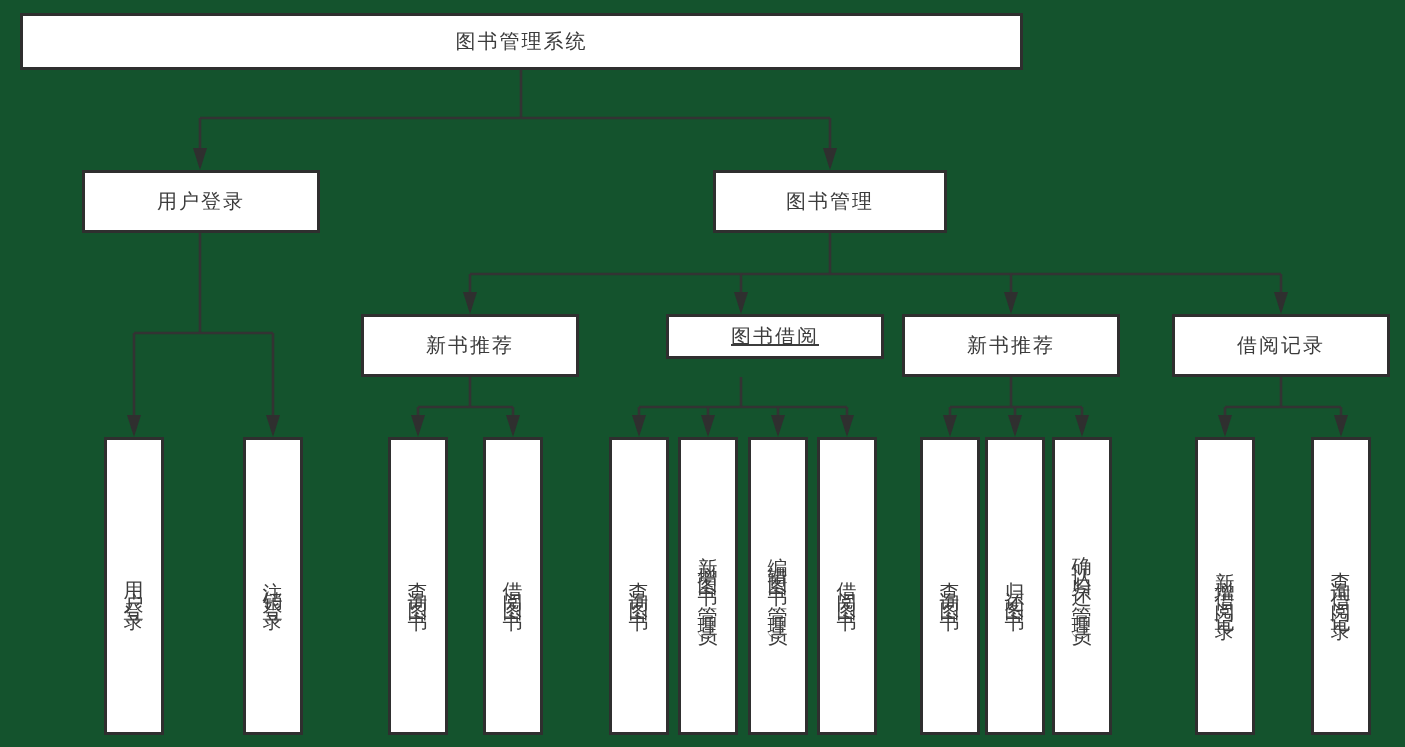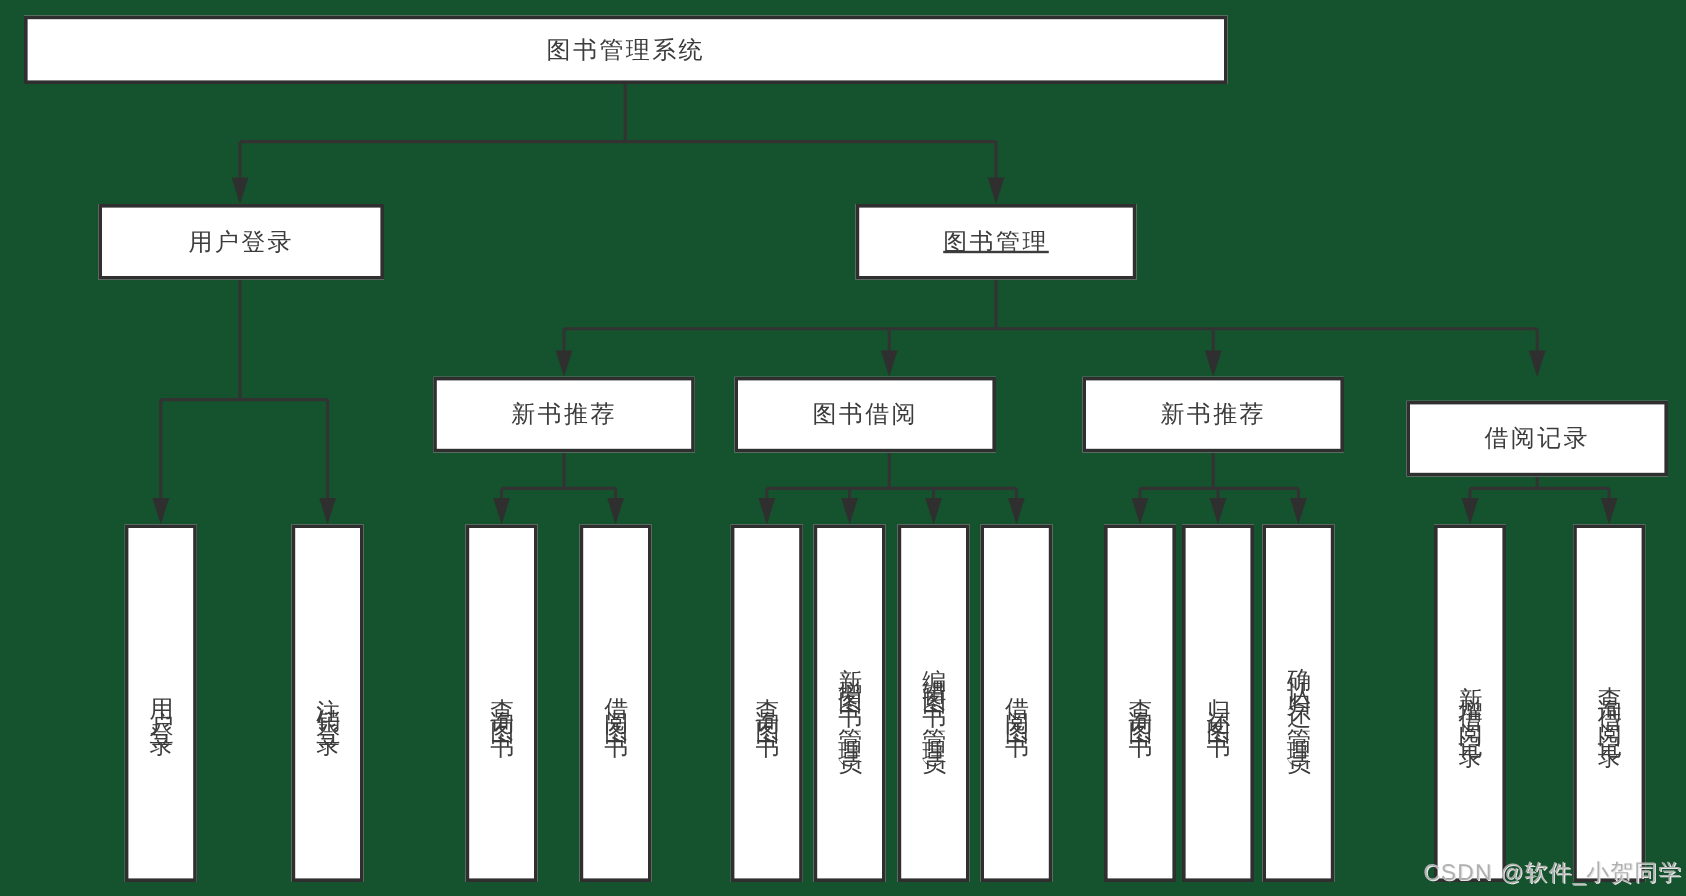--- a/index.html
+++ b/index.html
@@ -118,26 +118,26 @@
       <polygon points="1008,415 1022,415 1015,437"></polygon>
       <polygon points="1075,415 1089,415 1082,437"></polygon>
       <polygon points="1218,415 1232,415 1225,437"></polygon>
       <polygon points="1334,415 1348,415 1341,437"></polygon>
     </g>
   </svg>
 
   <div class="node" style="left:20px;top:13px;width:1003px;height:57px;">图书管理系统</div>
 
   <div class="node" style="left:82px;top:170px;width:238px;height:63px;">用户登录</div>
-  <div class="node" style="left:713px;top:170px;width:234px;height:63px;text-decoration:underline;">图书管理</div>
+  <div class="node" style="left:713px;top:170px;width:234px;height:63px;">图书管理</div>
 
   <div class="node" style="left:361px;top:314px;width:218px;height:63px;">新书推荐</div>
-  <div class="node" style="left:612px;top:314px;width:218px;height:63px;">图书借阅</div>
+  <div class="node" style="left:666px;top:314px;width:218px;height:45px;text-decoration:underline;">图书借阅</div>
   <div class="node" style="left:902px;top:314px;width:218px;height:63px;">新书推荐</div>
-  <div class="node" style="left:1172px;top:314px;width:218px;height:63px;margin-top:20px;">借阅记录</div>
+  <div class="node" style="left:1172px;top:314px;width:218px;height:63px;">借阅记录</div>
 
   <div class="leaf" style="left:104px;">
       <span>用户登录</span>
     </div>
   <div class="leaf" style="left:243px;">
       <span>注销登录</span>
     </div>
   <div class="leaf" style="left:388px;">
       <span>查询图书</span>
     </div>
@@ -165,15 +165,14 @@
   <div class="leaf" style="left:1052px;">
       <span>确认归还（管理员）</span>
     </div>
   <div class="leaf" style="left:1195px;">
       <span>新增借阅记录</span>
     </div>
   <div class="leaf" style="left:1311px;">
       <span>查询借阅记录</span>
     </div>
 
-  <div class="watermark">CSDN @软件_小贺同学</div>
 
 </div>
 
 </body></html>

